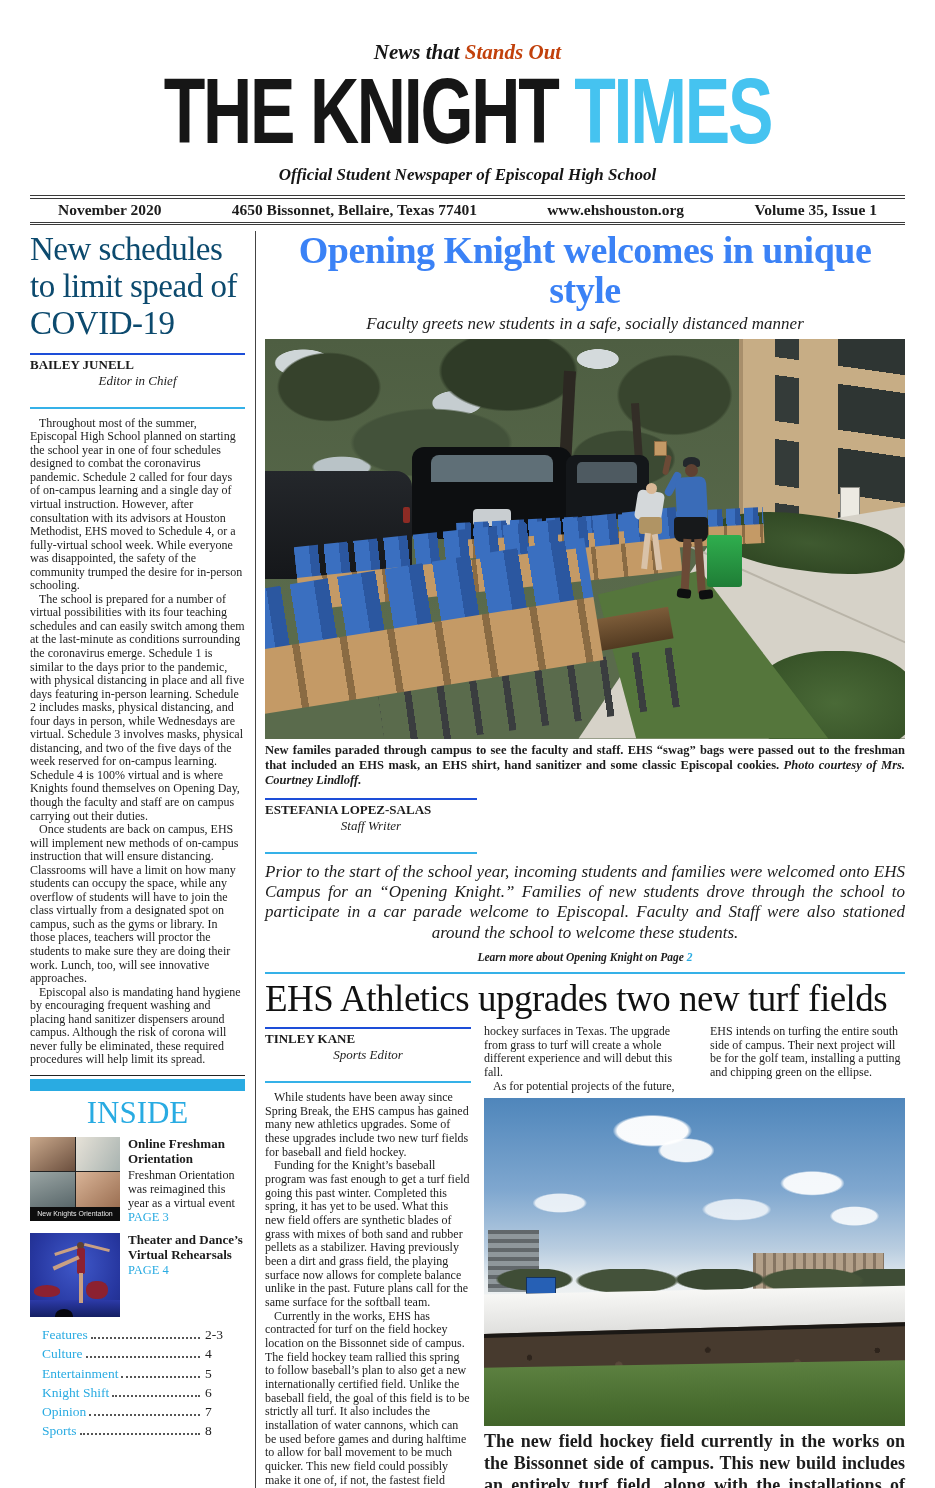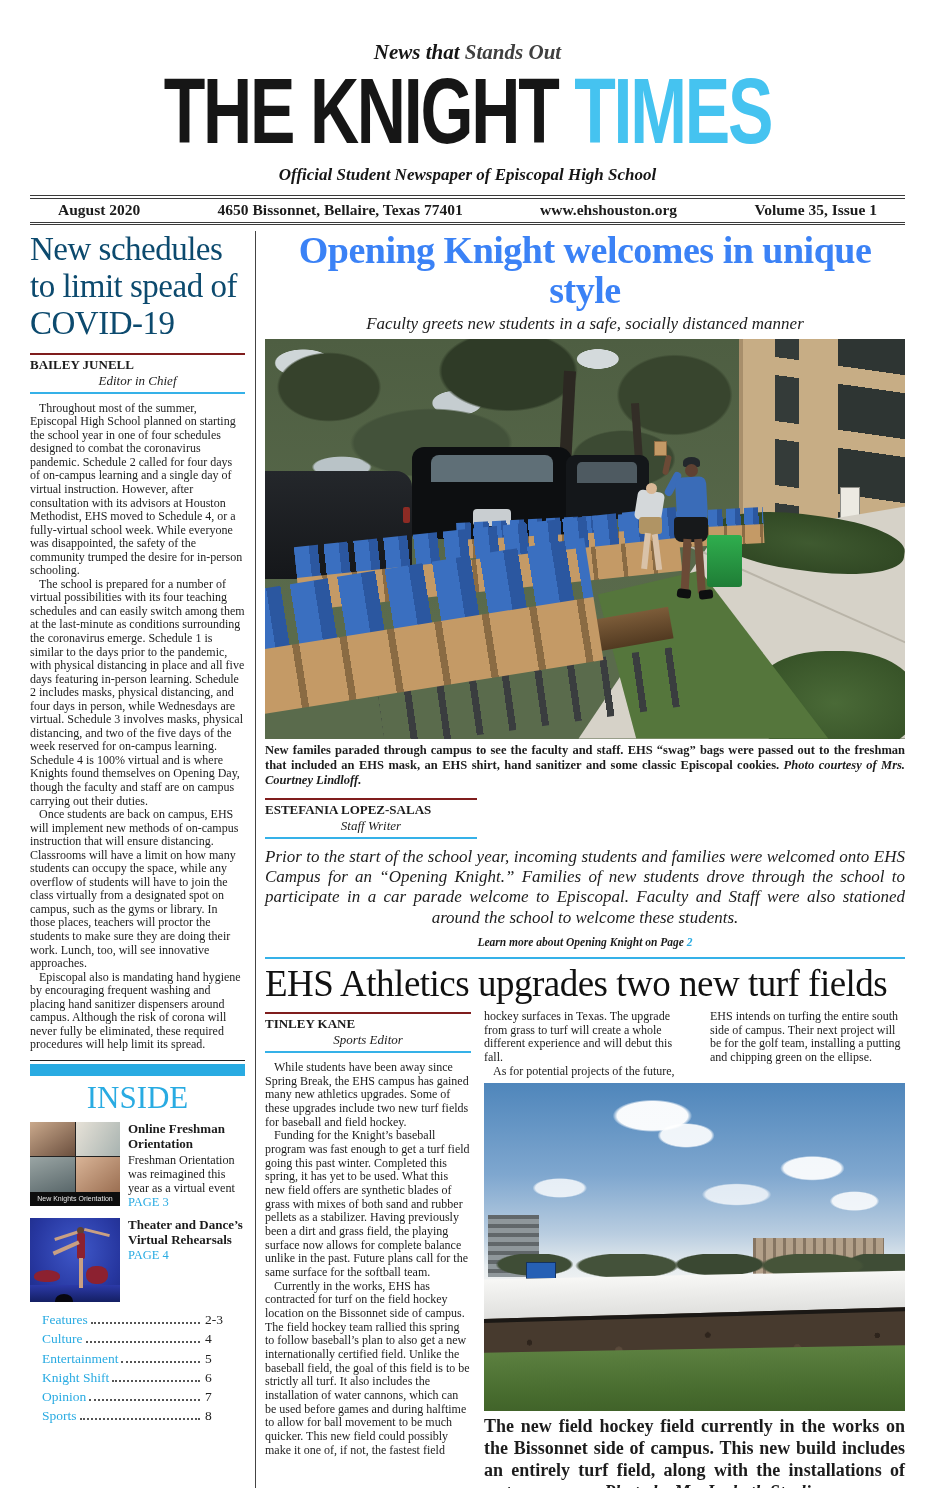--- a/index.html
+++ b/index.html
@@ -5,21 +5,21 @@
   * { margin:0; padding:0; box-sizing:border-box; }
   html,body { background:#ffffff; }
   .page {
     position:relative; width:935px; height:1488px; margin:0 auto;
     background:#ffffff; overflow:hidden;
     font-family:"Liberation Serif", serif; color:#1c1c1c;
   }
   
   .masthead { text-align:center; padding-top:40px; }
   .tagline { font-size:21px; font-weight:bold; font-style:italic; color:#161616; }
-  .tagline .accent { color:#404040; }
+  .tagline .accent { color:#c2410c; }
   .paper-title {
     display:inline-block; white-space:nowrap;
     font-family:"Liberation Sans", sans-serif; font-weight:700;
     font-size:92px; line-height:1.02; letter-spacing:-3px;
     transform:scaleX(0.74); transform-origin:center;
     color:#161616;
   }
   .paper-title .accent { color:#45c3f0; }
   .mast-subtitle { font-size:17px; font-weight:bold; font-style:italic; margin-top:6px; color:#161616;}
   .infobar {
@@ -29,22 +29,22 @@
     padding:2px 28px 3px 28px;
     font-size:15.5px; font-weight:bold;
   }
   
   .content { display:flex; margin:6px 30px 0 30px; }
   .col-left { width:226px; padding-right:10px; border-right:1px solid #444; flex:none; }
   .col-main { flex:1; padding-left:9px; }
 
   
   .covid-headline { font-size:33px; line-height:1.13; font-weight:400; letter-spacing:-0.5px; color:#0c4a6e; }
-  .byline-block { border-top:2px solid #7f1d1d; border-bottom:2px solid #35b1e8;
-    padding:2px 0 3px 0; margin:10px 0 8px 0; }
+  .byline-block { border-top:2px solid #1d4ed8; border-bottom:2px solid #35b1e8;
+    padding:2px 0 18px 0; margin:10px 0 8px 0; }
   .byline-name { font-size:13px; font-weight:bold; }
   .byline-role { font-size:13px; font-style:italic;text-align:center; }
   .bodycopy p { font-size:12px; line-height:1.13; text-indent:9px; text-align:left; }
   .rule-black { border-top:1.5px solid #222; margin-top:8px; }
   .cyan-bar { height:12px; background:#29abe2; margin-top:3px; }
   .inside-title { text-align:center; font-size:31px; color:#29abe2; margin:4px 0 6px 0; font-weight:400; }
   .inside-item { display:flex; gap:8px; margin-bottom:8px; }
   .inside-text { width:122px; }
   .inside-item-title { font-size:13px; font-weight:bold; line-height:1.15; }
   .inside-item-desc { font-size:12.2px; line-height:1.16; margin-top:1px; }
@@ -219,21 +219,21 @@
 </head>
 <body>
 
 <div class="page">
 
   <div class="masthead">
     <div class="tagline"><span>News that </span><span class="accent">Stands Out</span></div>
     <div class="paper-title"><span>THE KNIGHT </span><span class="accent">TIMES</span></div>
     <div class="mast-subtitle">Official Student Newspaper of Episcopal High School</div>
     <div class="infobar">
-      <span>August 2020</span>
+      <span>November 2020</span>
       <span>4650 Bissonnet, Bellaire, Texas  77401</span>
       <span>www.ehshouston.org</span>
       <span>Volume 35, Issue 1</span>
     </div>
   </div>
 
   <div class="content">
 
     <div class="col-left">
       <h1 class="covid-headline">New schedules to limit spead of COVID-19</h1>

